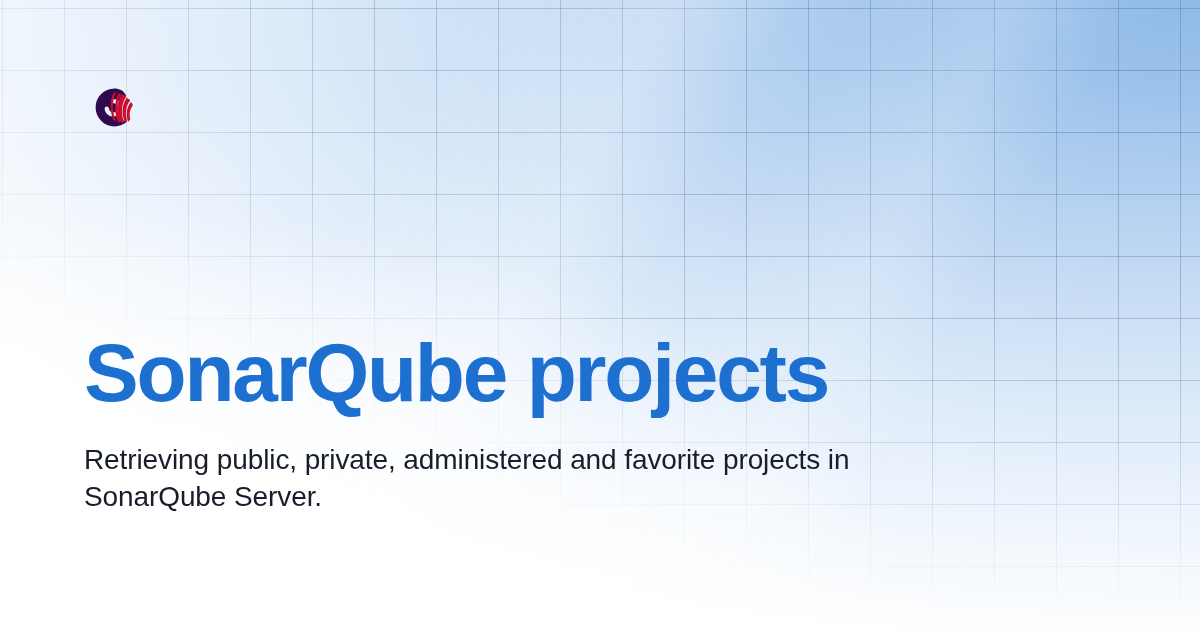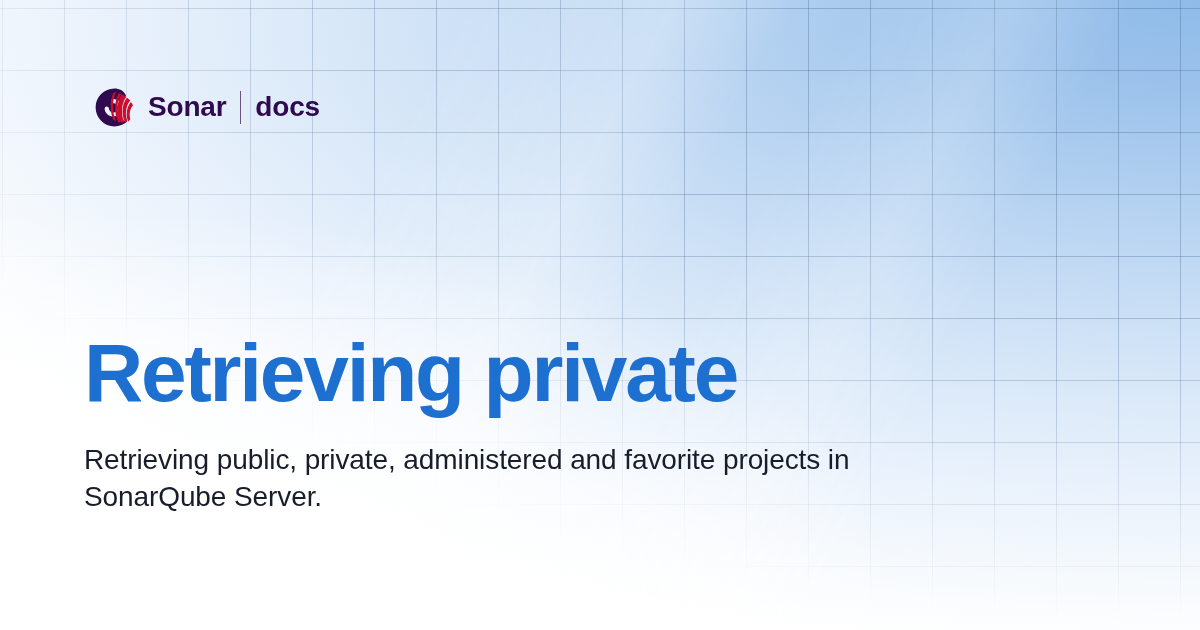--- a/index.html
+++ b/index.html
@@ -146,25 +146,20 @@
 
       <path d="M32 2.5C15.7 2.5 2.5 15.7 2.5 32S15.7 61.5 32 61.5c7.6 0 14.6-2.9 19.8-7.6-6.6-1.1-12.6-4.1-17.3-8.5-2.6.9-5.4 1-8.1.2-5.3-1.5-9.2-6-9.8-11.4-.2-1.9 1.2-3.5 3.1-3.6 1.8-.1 3.4 1.2 3.6 3 .3 2.8 2.3 5.2 5 6 3.5 1 7.2-.9 8.5-4.3 1-2.7.4-5.6-1.4-7.6-1.4-1.5-3.3-2.3-5.3-2.3-1.9 0-3.4-1.5-3.4-3.4s1.5-3.4 3.4-3.4c3.8 0 7.5 1.6 10.1 4.4 1.2 1.3 2.2 2.8 2.9 4.4 1.1-5.3 3.5-10.2 6.9-14.2C46 5.7 39.4 2.5 32 2.5z" fill="#2f0a4e"></path>
 
       <path d="M34.6 7.6c-3.3 6.9-5.1 14.6-5.1 22.7 0 8.2 1.8 15.9 5.2 22.8-1.6-.6-3.2-1.3-4.7-2.1-2.6-6.4-4-13.4-4-20.7 0-7.2 1.4-14.1 3.9-20.4 1.5-.9 3.1-1.7 4.7-2.3z" fill="#cc0e2e"></path>
       <path d="M43 9.6c-4 6.2-6.3 13.8-6.3 22 0 8.2 2.3 15.8 6.4 22-1.5.9-3.1 1.7-4.8 2.3-3.4-7-5.3-14.8-5.3-23.1 0-8.3 1.9-16.2 5.4-23.2 1.6.5 3.2 1.2 4.6 2z" fill="#cc0e2e"></path>
       <path d="M50.4 15.1c-4.3 5.8-6.8 13.7-6.8 22.4 0 6.1 1.2 11.8 3.5 16.7-1.2.8-2.5 1.5-3.8 2.1-4.2-6.3-6.6-14.1-6.6-22.5 0-8.4 2.4-16.1 6.5-22.4 2.6 1 5 2.3 7.2 3.7z" fill="#cc0e2e"></path>
       <path d="M56.6 21.2c-4.2 4.8-6.8 11.8-6.8 19.6 0 4.3.8 8.4 2.2 12-1 1-2.1 1.9-3.2 2.7-2.7-5-4.3-11-4.3-17.5 0-8.2 2.5-15.7 6.7-21.3 2.1 1.3 3.9 2.8 5.4 4.5z" fill="#cc0e2e"></path>
       <path d="M60.8 28.6c-3.1 3.5-5.1 8.8-5.1 14.7 0 2.5.4 4.9 1 7.1-1 1.4-2.1 2.7-3.3 3.8-1.5-3.5-2.3-7.5-2.3-11.8 0-7.5 2.5-14.3 6.6-18.8 1.3 1.5 2.3 3.2 3.1 5z" fill="#cc0e2e"></path>
     </svg>
 
-    <div class="logo-wordmark">
-      <span class="logo-text">Sonar</span>
-      <span class="logo-divider"></span>
-      <span class="logo-text">docs</span>
-    </div>
   </div>
 
   <div class="content">
-    <h1 class="title">Retrieving private</h1>
+    <h1 class="title">SonarQube projects</h1>
     <p class="subtitle">Retrieving public, private, administered and favorite projects in SonarQube Server.</p>
   </div>
 
 </div>
 
 </body></html>

